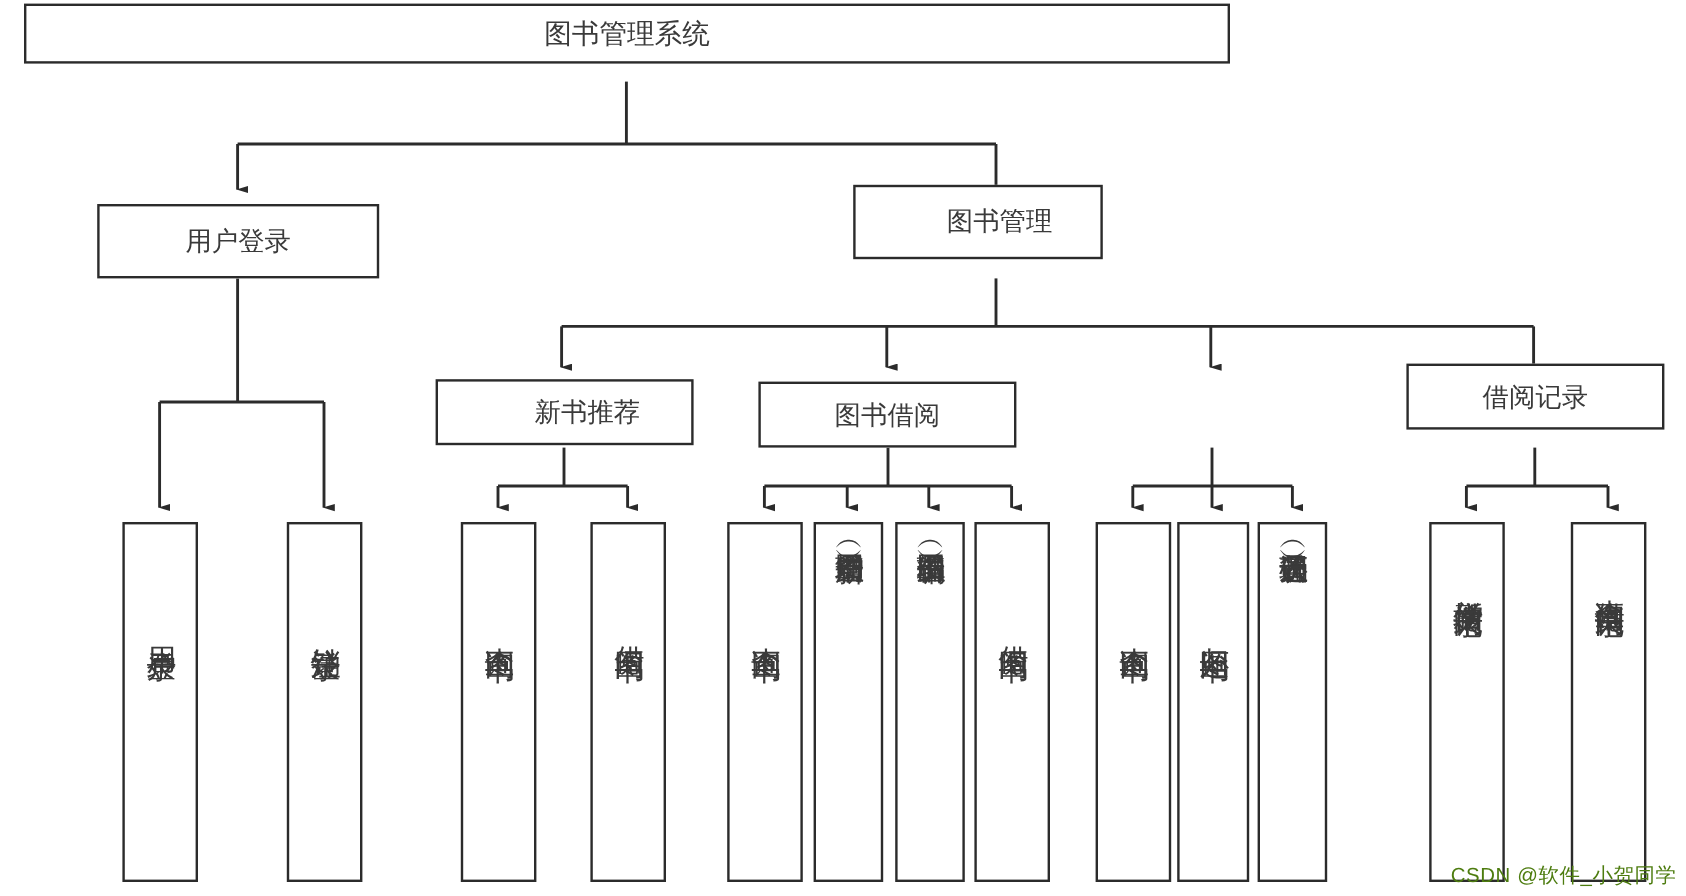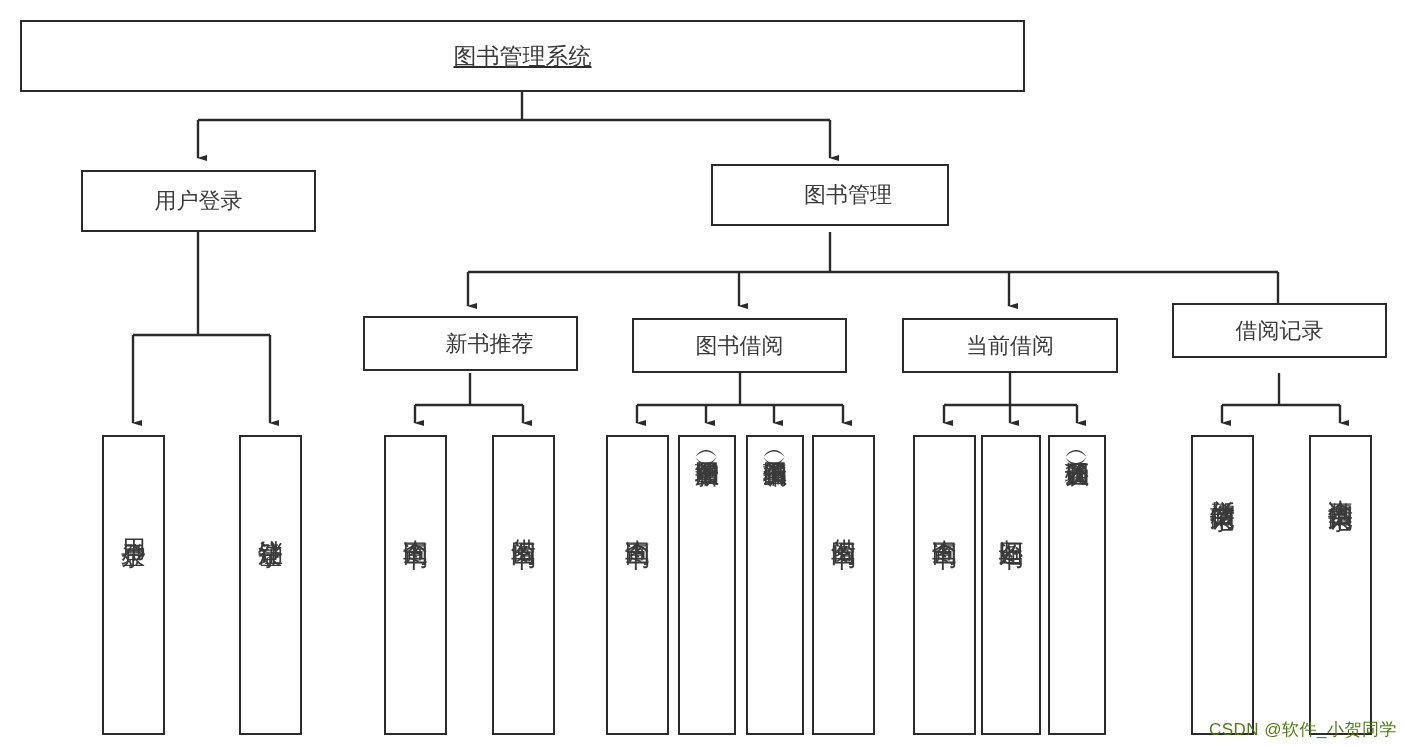--- a/index.html
+++ b/index.html
@@ -127,40 +127,37 @@
       <path d="M1010,405 L1010,423" marker-end="url(#arrow)"></path>
       <path d="M1077,405 L1077,423" marker-end="url(#arrow)"></path>
 
       <path d="M1279,373 L1279,405"></path>
       <path d="M1222,405 L1340,405"></path>
       <path d="M1222,405 L1222,423" marker-end="url(#arrow)"></path>
       <path d="M1340,405 L1340,423" marker-end="url(#arrow)"></path>
     </g>
   </svg>
 
-  <div class="node horiz root" style="left:20px; top:20px; width:1005px; height:72px;text-decoration:underline;">
+  <div class="node horiz root" style="left:20px; top:3px; width:1005px; height:50px;">
     <span class="label">图书管理系统</span>
   </div>
 
   <div class="node horiz" style="left:81px; top:170px; width:235px; height:62px;">
     <span class="label">用户登录</span>
   </div>
-  <div class="node horiz" style="left:711px; top:164px; width:238px; height:62px;padding-left:36px;">
+  <div class="node horiz" style="left:711px; top:154px; width:208px; height:62px;padding-left:36px;">
     <span class="label">图书管理</span>
   </div>
 
   <div class="node horiz" style="left:363px; top:316px; width:215px; height:55px;padding-left:38px;">
     <span class="label">新书推荐</span>
   </div>
   <div class="node horiz" style="left:632px; top:318px; width:215px; height:55px;">
     <span class="label">图书借阅</span>
   </div>
-  <div class="node horiz" style="left:902px; top:318px; width:216px; height:55px;">
-    <span class="label">当前借阅</span>
-  </div>
   <div class="node horiz" style="left:1172px; top:303px; width:215px; height:55px;">
     <span class="label">借阅记录</span>
   </div>
 
   <div class="node vert" style="left:102px; top:435px; width:63px; height:300px; padding-top:82px;">
     <span class="label">用户登录</span>
   </div>
   <div class="node vert" style="left:239px; top:435px; width:63px; height:300px; padding-top:82px;">
     <span class="label">注销登录</span>
   </div>

